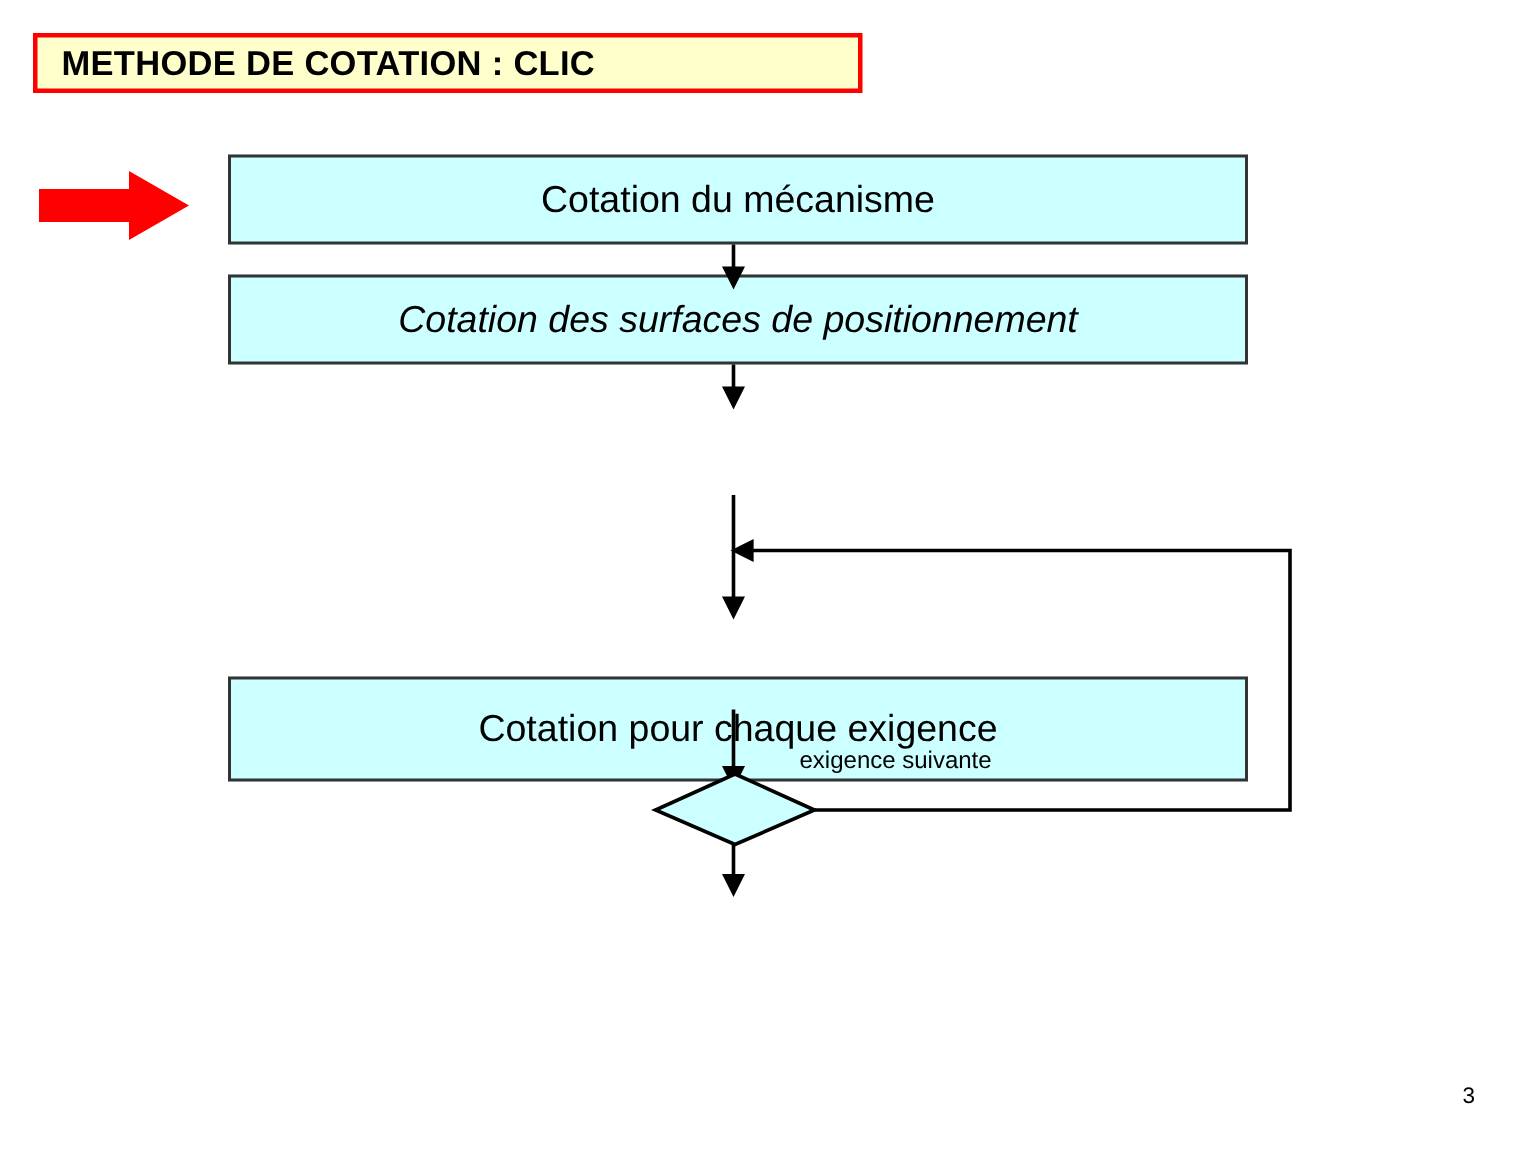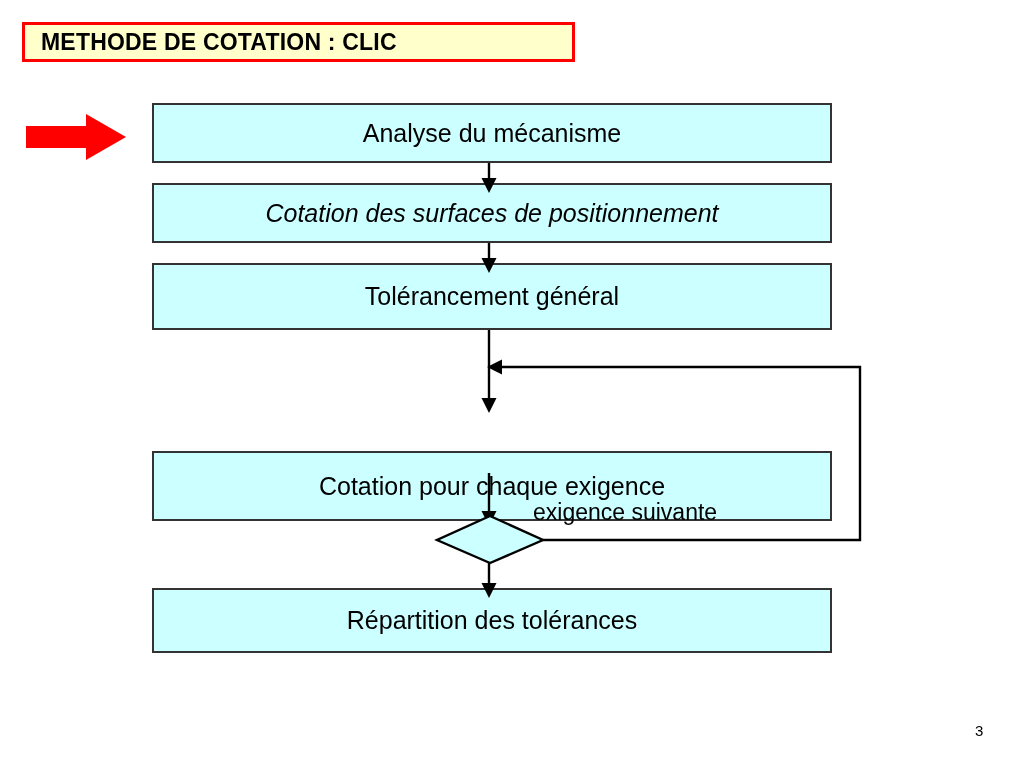--- a/index.html
+++ b/index.html
@@ -83,21 +83,21 @@
     width: 1024px;
     height: 768px;
     pointer-events: none;
   }
 
   
   #loop-label {
     position: absolute;
     left: 533px;
     top: 499px;
-    font-size: 23px;
+    font-size: 16px;
     color: #000000;
     white-space: nowrap;
   }
 
   
   #page-number {
     position: absolute;
     left: 975px;
     top: 722px;
     font-size: 15px;
@@ -111,33 +111,27 @@
 
   <div id="title-box">
     <span id="title-text">METHODE DE COTATION : CLIC</span>
   </div>
 
   <svg id="red-arrow" viewBox="0 0 100 50" xmlns="http://www.w3.org/2000/svg">
     <polygon points="0,14 60,14 60,2 100,25 60,48 60,36 0,36" fill="#ff0000"></polygon>
   </svg>
 
   <div class="flow-box" id="box-0">
-    <span>Analyse du mécanisme</span>
+    <span>Cotation du mécanisme</span>
   </div>
   <div class="flow-box" id="box-1">
     <span>Cotation des surfaces de positionnement</span>
   </div>
-  <div class="flow-box" id="box-2">
-    <span>Tolérancement général</span>
-  </div>
   <div class="flow-box" id="box-3">
     <span>Cotation pour chaque exigence</span>
-  </div>
-  <div class="flow-box" id="box-4">
-    <span>Répartition des tolérances</span>
   </div>
 
   <svg id="connectors" viewBox="0 0 1024 768" xmlns="http://www.w3.org/2000/svg">
     <defs>
       <marker id="ah-down" markerWidth="10" markerHeight="10" refX="1" refY="3.2" orient="auto" markerUnits="strokeWidth">
         <path d="M0,0 L6.4,3.2 L0,6.4 z" fill="#000000"></path>
       </marker>
       <marker id="ah-left" markerWidth="10" markerHeight="10" refX="1" refY="3.2" orient="auto" markerUnits="strokeWidth">
         <path d="M0,0 L6.4,3.2 L0,6.4 z" fill="#000000"></path>
       </marker>

